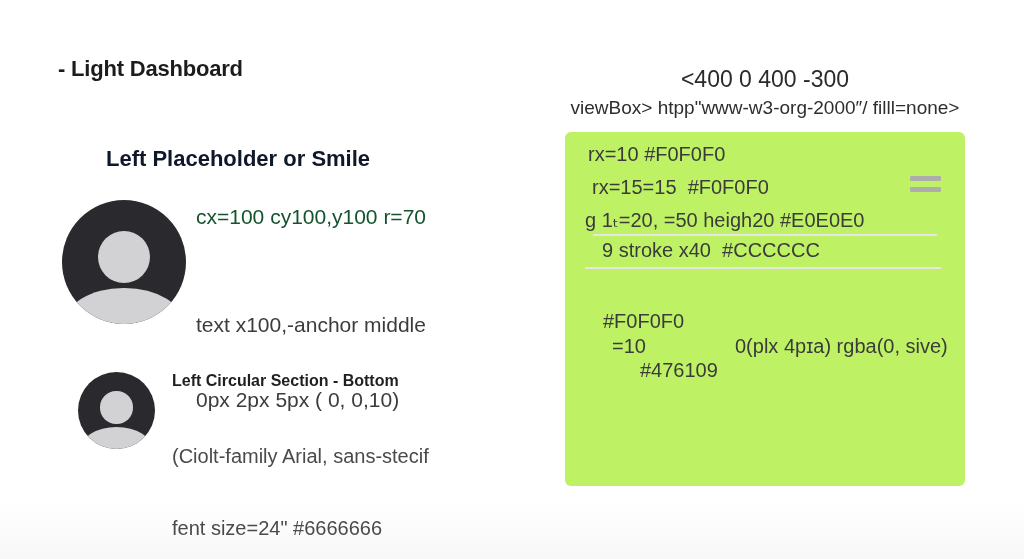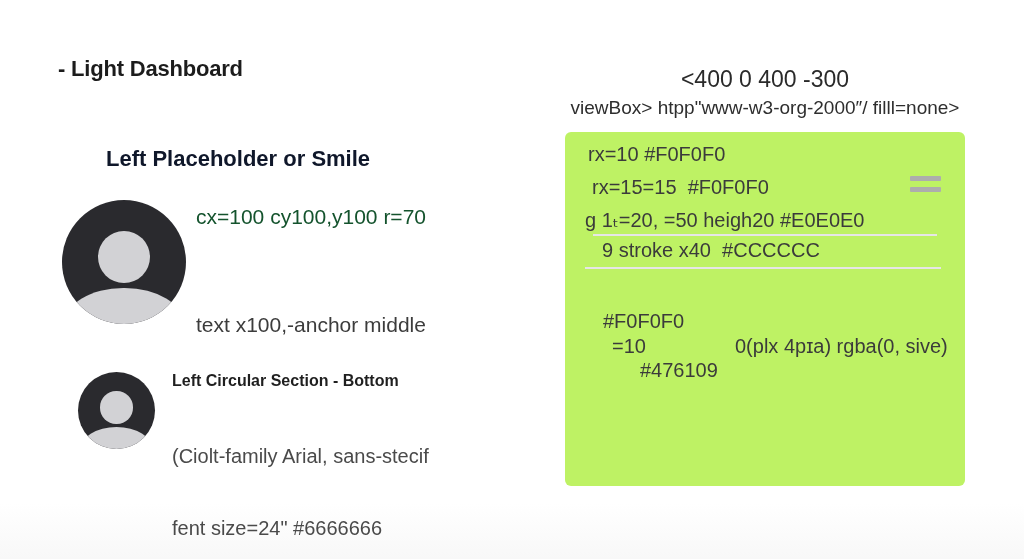--- a/index.html
+++ b/index.html
@@ -62,20 +62,21 @@
 <div class="abs section-subtitle">Left Placeholder or Smile</div>
 
 <div class="abs avatar avatar-large">
   <div class="head"></div>
   <div class="shoulders"></div>
 </div>
 
 <div class="abs note-line1">cx=100 cy100,y100 r=70</div>
 <div class="abs note-group">
   <div>text x100,-anchor middle</div>
+  <div>0px 2px 5px ( 0, 0,10)</div>
 </div>
 
 <div class="abs avatar avatar-small">
   <div class="head"></div>
   <div class="shoulders"></div>
 </div>
 
 <div class="abs bottom-heading">Left Circular Section - Bottom</div>
 <div class="abs bottom-group">
   <div>(Ciolt-family Arial, sans-stecif</div>

